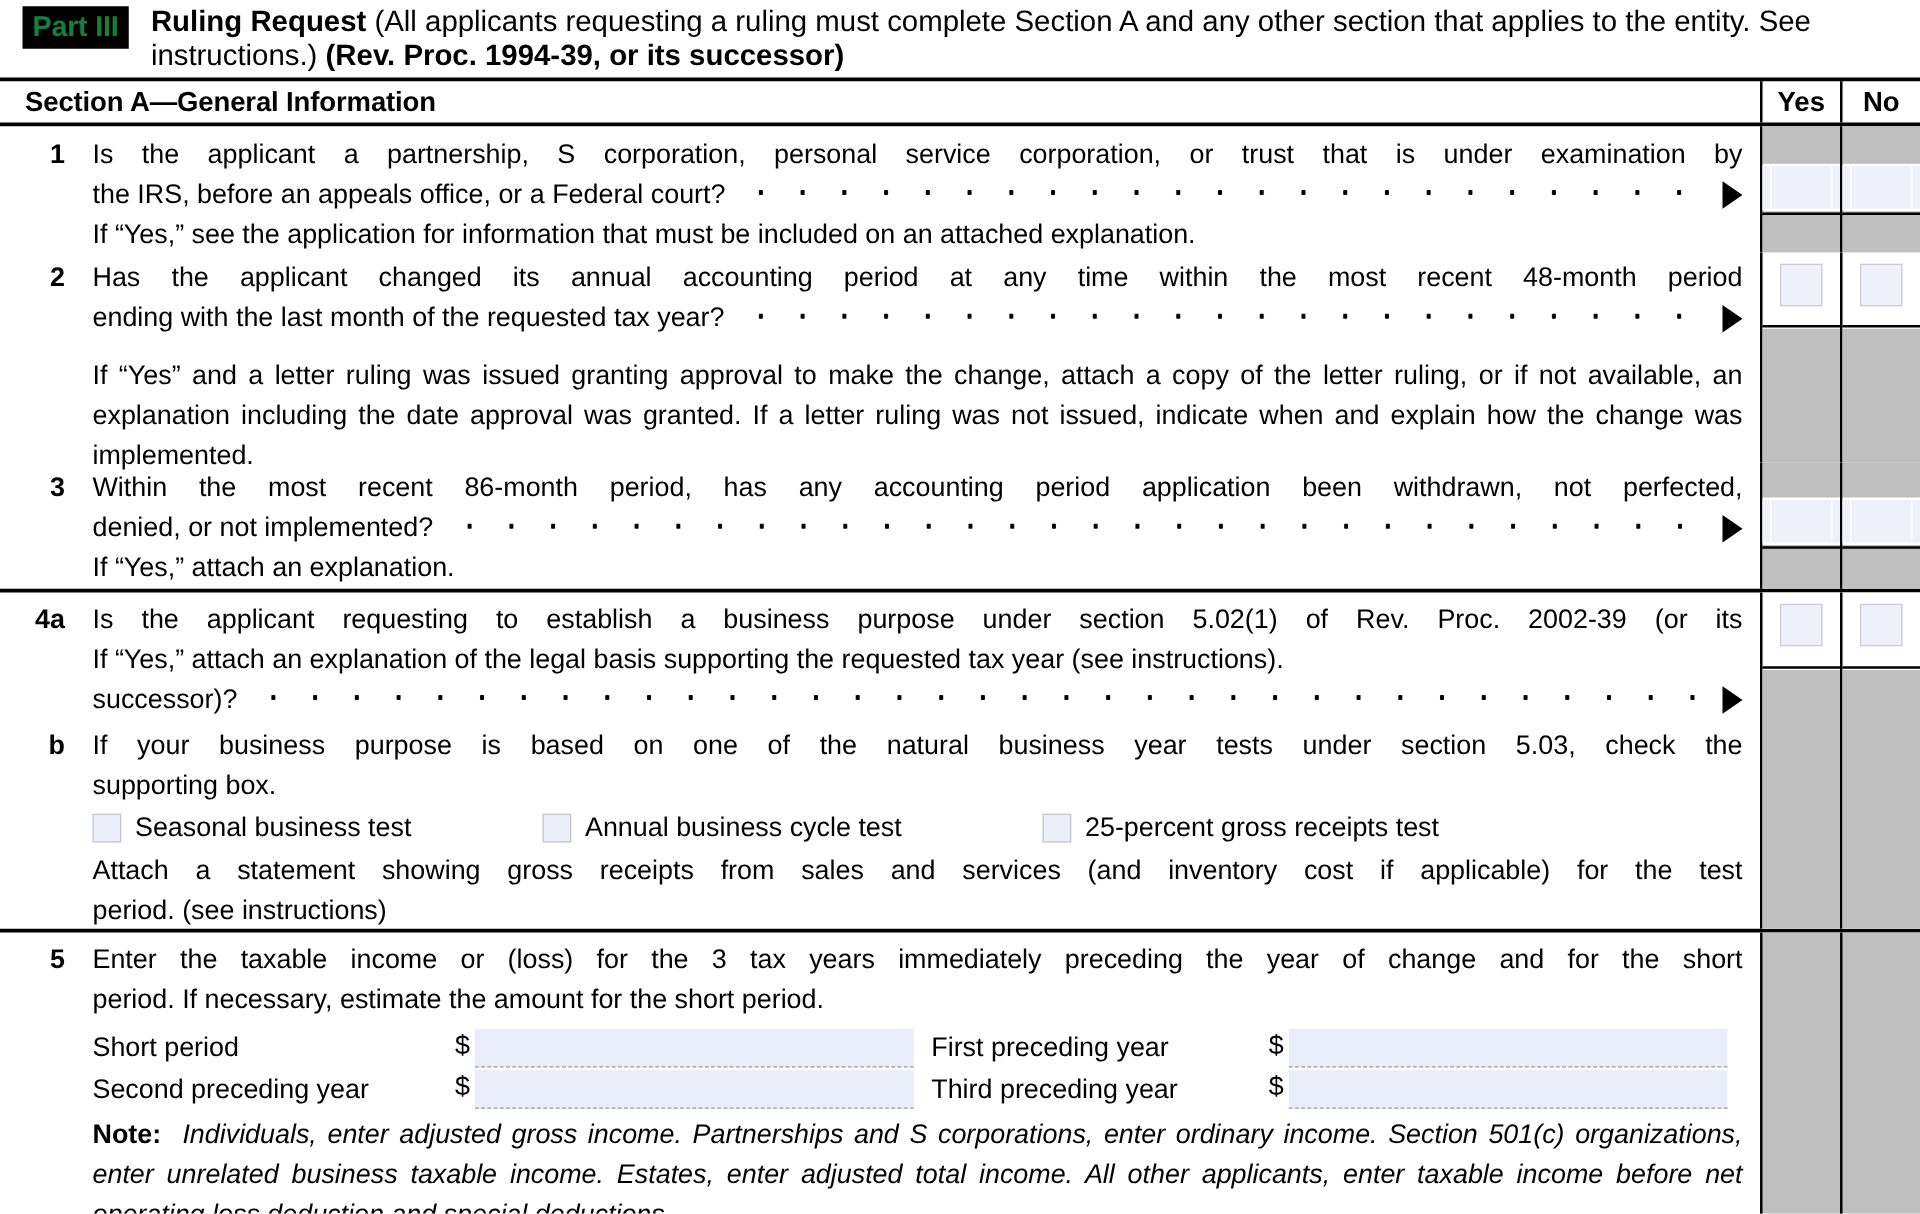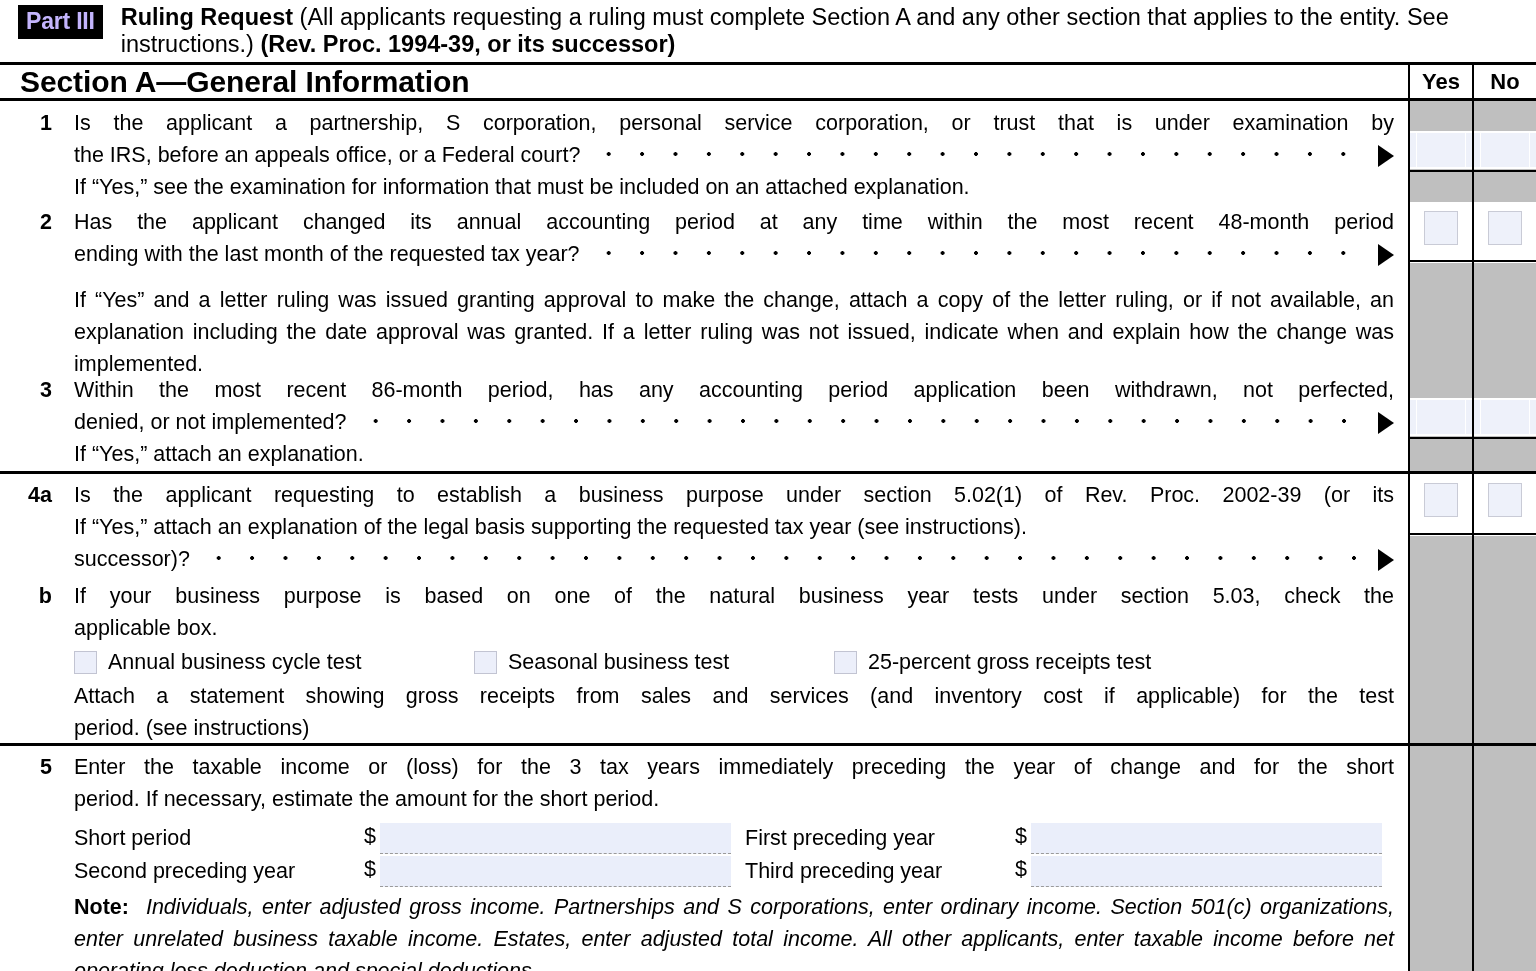--- a/index.html
+++ b/index.html
@@ -24,21 +24,21 @@
   
   .part-header {
     display: flex;
     align-items: flex-start;
     padding: 4px 0 0 18px;
     height: 62px;
     box-sizing: border-box;
   }
   .part-tag {
     background: #000;
-    color: #c4b5fd;
+    color: #15803d;
     font-weight: bold;
     font-size: 23px;
     line-height: 1;
     padding: 5px 8px 6px 8px;
     letter-spacing: -0.2px;
     white-space: nowrap;
     font-family: "Liberation Sans", sans-serif;
     margin-top: 1px;
   }
   .part-title-wrap {
@@ -55,21 +55,21 @@
     position: relative;
     border-top: 3px solid #000;
     border-bottom: 3px solid #000;
     height: 33px;
     box-sizing: content-box;
     display: flex;
     align-items: center;
   }
   .section-title {
     font-weight: bold;
-    font-size: 30px;
+    font-size: 22px;
     padding-left: 20px;
     letter-spacing: -0.1px;
     flex: 1;
   }
   .yn-head {
     width: 64px;
     text-align: center;
     font-weight: bold;
     font-size: 22px;
     align-self: stretch;
@@ -307,21 +307,21 @@
           <div class="qtext">
             <div class="leader-line">
               <span class="lead-txt">the IRS, before an appeals office, or a Federal court?</span>
               <span class="dots"></span>
               <span class="arrow"><span class="tri"></span></span>
             </div>
           </div>
         </div>
         <div class="qline">
           <div class="qnum"></div>
-          <div class="qtext">If “Yes,” see the examination for information that must be included on an attached explanation.</div>
+          <div class="qtext">If “Yes,” see the application for information that must be included on an attached explanation.</div>
         </div>
       </div>
       <div class="ycol">
         <div class="yn-gray-strip" style="top:0;height:30px;"></div>
         <div class="yn-white-strip" style="top:30px;height:38px;"></div>
         <div class="yn-band" style="top:32px;">
             <span class="inner-box"></span>
           </div>
         <div class="yn-rule" style="top:69px;"></div>
         <div class="yn-gray-strip" style="top:72px;bottom:0;"></div>
@@ -431,34 +431,34 @@
             </div>
           </div>
         </div>
 
         <div class="qline" style="margin-top:5px;">
           <div class="qnum">b</div>
           <div class="qtext jfull">If your business purpose is based on one of the natural business year tests under section 5.03, check the</div>
         </div>
         <div class="qline">
           <div class="qnum"></div>
-          <div class="qtext">applicable box.</div>
+          <div class="qtext">supporting box.</div>
         </div>
 
         <div class="qline">
           <div class="qnum"></div>
           <div class="qtext">
             <div class="cbx-row">
+              <span class="cbx-item" style="width:360px;">
+                <span class="cbx"></span>
+                <span>Seasonal business test</span>
+              </span>
               <span class="cbx-item" style="width:400px;">
                 <span class="cbx"></span>
                 <span>Annual business cycle test</span>
-              </span>
-              <span class="cbx-item" style="width:360px;">
-                <span class="cbx"></span>
-                <span>Seasonal business test</span>
               </span>
               <span class="cbx-item">
                 <span class="cbx"></span>
                 <span>25-percent gross receipts test</span>
               </span>
             </div>
           </div>
         </div>
 
         <div class="qline" style="margin-top:2px;">

